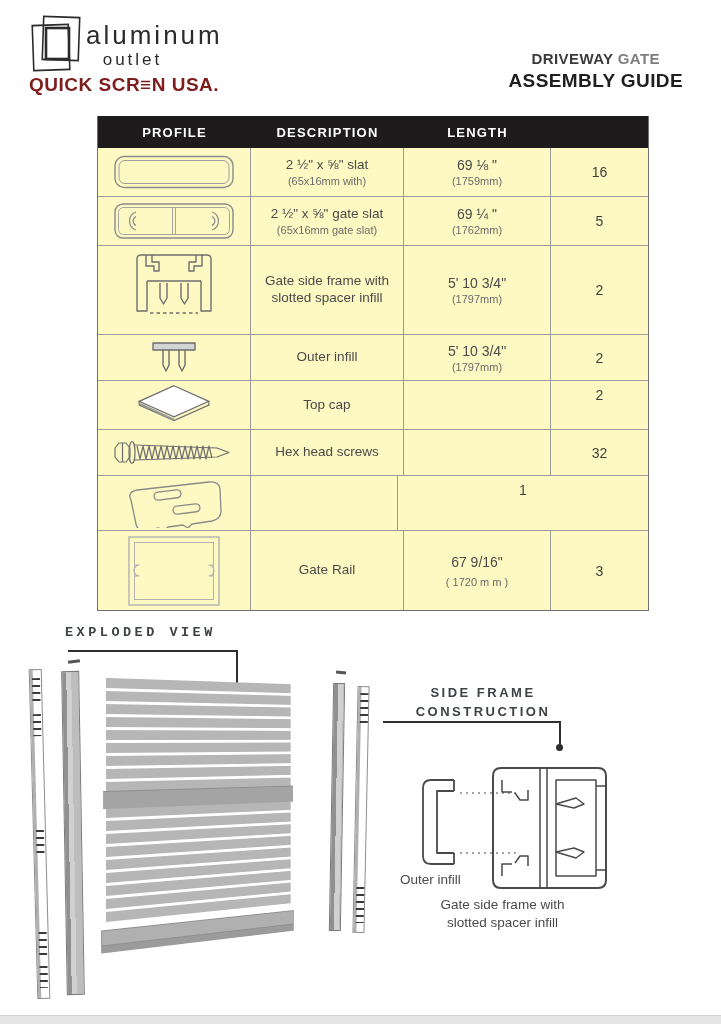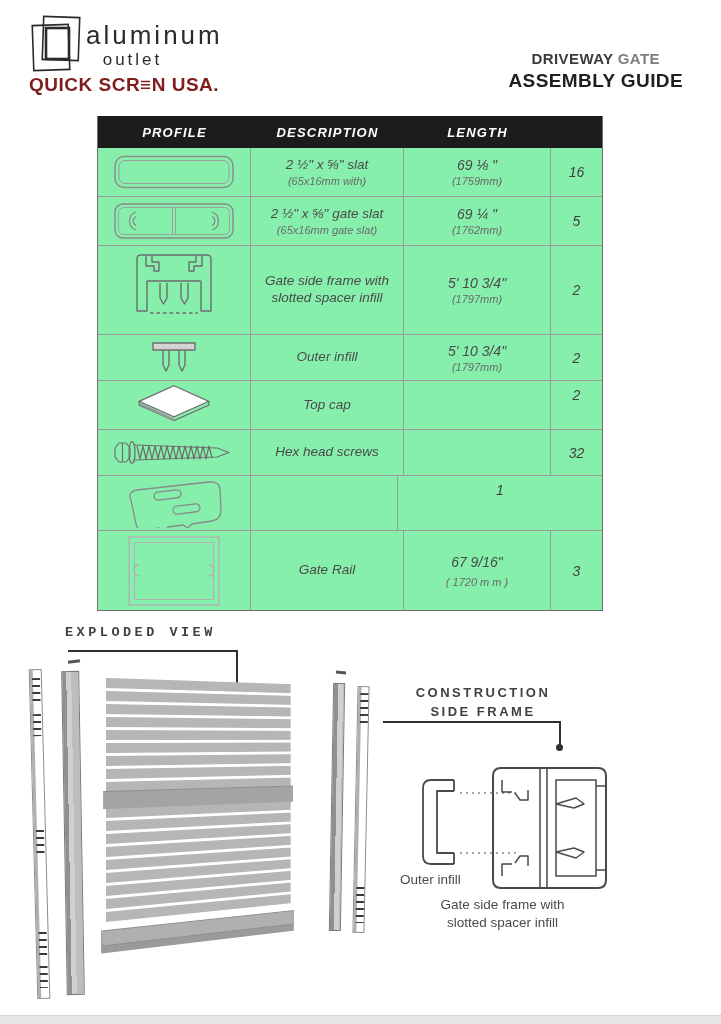--- a/index.html
+++ b/index.html
@@ -12,21 +12,21 @@
   .logo-svg { position:absolute; left:30px; top:14px; }
   .logo-name { position:absolute; left:86px; top:20px; font-size:26px; letter-spacing:3px; color:#2b2b2b; font-weight:400; }
   .logo-name2 { position:absolute; left:86px; top:50px; width:93px; text-align:center; font-size:17px; letter-spacing:3px; color:#2b2b2b; }
   .tagline { position:absolute; left:29px; top:74px; font-size:19px; font-weight:600; letter-spacing:0.5px; color:#7f1d1d; }
   .doc-title { position:absolute; right:38px; top:50px; text-align:center; }
   .doc-title .l1 { font-size:15px; font-weight:600; color:#3b3b3b; letter-spacing:0.4px; }
   .doc-title .l1 .accent { color:#7d7d7d; }
   .doc-title .l2 { font-size:19px; font-weight:700; color:#1f1f1f; letter-spacing:0.4px; margin-top:3px; }
 
   
-  .parts-table { position:absolute; left:97px; top:116px; width:506px; border:1px solid #6f6f6f; border-top:none; background:#86efac;font-style:italic; }
+  .parts-table { position:absolute; left:97px; top:116px; width:552px; border:1px solid #6f6f6f; border-top:none; background:#fef9c3; }
   .thead { display:flex; height:32px; background:#1d1b1b; align-items:center; }
   .thead span { color:#fff; font-size:13px; font-weight:700; letter-spacing:1.2px; text-align:center; }
   .trow { display:flex; border-bottom:1px solid #9b9b9b; }
   .trow:last-child { border-bottom:none; }
   .c1 { width:153px; } .c2 { width:153px; } .c3 { width:147px; } .c4 { flex:1; }
   .cell { border-right:1px solid #9b9b9b; display:flex; flex-direction:column; align-items:center; justify-content:center; text-align:center; padding:2px 6px; }
   .c4.cell { border-right:none; }
   .desc-main { font-size:13.5px; color:#4a4a4a; line-height:1.25; }
   .desc-sub { font-size:11px; color:#6a6a6a; margin-top:1px; }
   .len-main { font-size:14px; color:#4a4a4a; }
@@ -296,22 +296,22 @@
     <div class="tick" style="left:336px; top:671px; width:10px; transform:rotate(6deg);"></div>
     <div class="post filled" style="left:331px; top:683px; width:12px; height:248px; transform:rotate(1deg);"></div>
 
     <div class="post shaded" style="left:355px; top:686px; width:12px; height:247px; transform:rotate(1.2deg);">
       <div class="dashes" style="top:6px; height:30px;"></div>
       <div class="dashes" style="top:200px; height:36px;"></div>
     </div>
   </div>
 
   <div class="sf-title">
+    <div>SIDE FRAME</div>
     <div>CONSTRUCTION</div>
-    <div>SIDE FRAME</div>
   </div>
   <div class="leader" style="left:383px; top:721px; width:178px; height:2px;"></div>
   <div class="leader" style="left:559px; top:721px; width:2px; height:27px;"></div>
   <div class="dot" style="left:556px; top:744px;"></div>
 
   <svg style="position:absolute; left:398px; top:752px;" width="300" height="150" viewBox="0 0 300 150">
     <g fill="none" stroke="#4a4a4a" stroke-width="1.8" stroke-linejoin="round">
 
       <path d="M56 28 H33 Q25 28 25 36 V104 Q25 112 33 112 H56"></path>
       <path d="M56 39 H39 V101 H56"></path>

